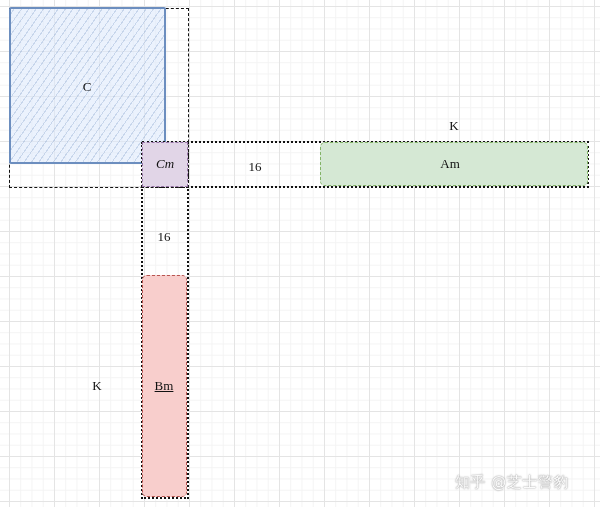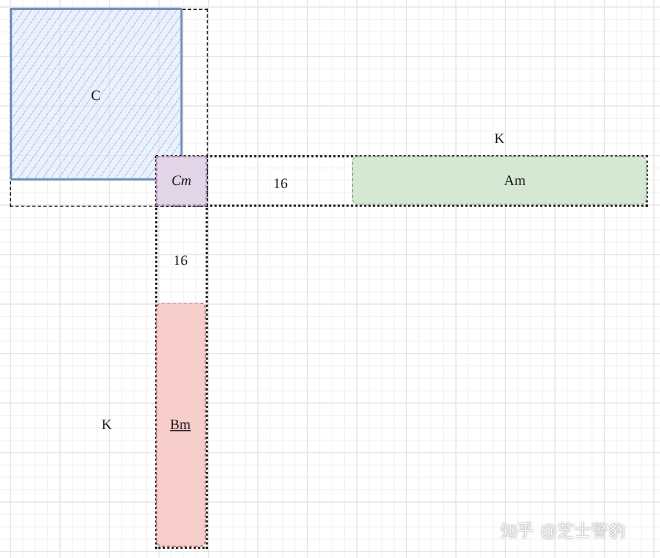--- a/index.html
+++ b/index.html
@@ -42,21 +42,21 @@
 <span class="label" style="left:87px; top:87px;">C</span>
 
 <div class="abs dotted-frame" style="left:142px; top:141px; width:447px; height:47px;"></div>
 
 <div class="abs dotted-frame" style="left:141px; top:142px; width:48px; height:357px;"></div>
 
 <div class="abs cm-box" style="left:142px; top:142px; width:46px; height:45px;"></div>
 <span class="label" style="left:165px; top:164px;font-style:italic;">Cm</span>
 
 <div class="abs am-box" style="left:320px; top:142px; width:268px; height:44px;"></div>
-<span class="label" style="left:468px; top:164px;">Am</span>
+<span class="label" style="left:450px; top:164px;">Am</span>
 
 <div class="abs bm-box" style="left:142px; top:275px; width:45px; height:222px;"></div>
 <span class="label" style="left:164px; top:386px;text-decoration:underline;">Bm</span>
 
 <span class="label" style="left:255px; top:167px;">16</span>
 <span class="label" style="left:164px; top:237px;">16</span>
 <span class="label" style="left:454px; top:126px;">K</span>
 <span class="label" style="left:97px; top:386px;">K</span>
 
 <span class="watermark" style="left:455px; top:473px;">知乎 @芝士警豹</span>

